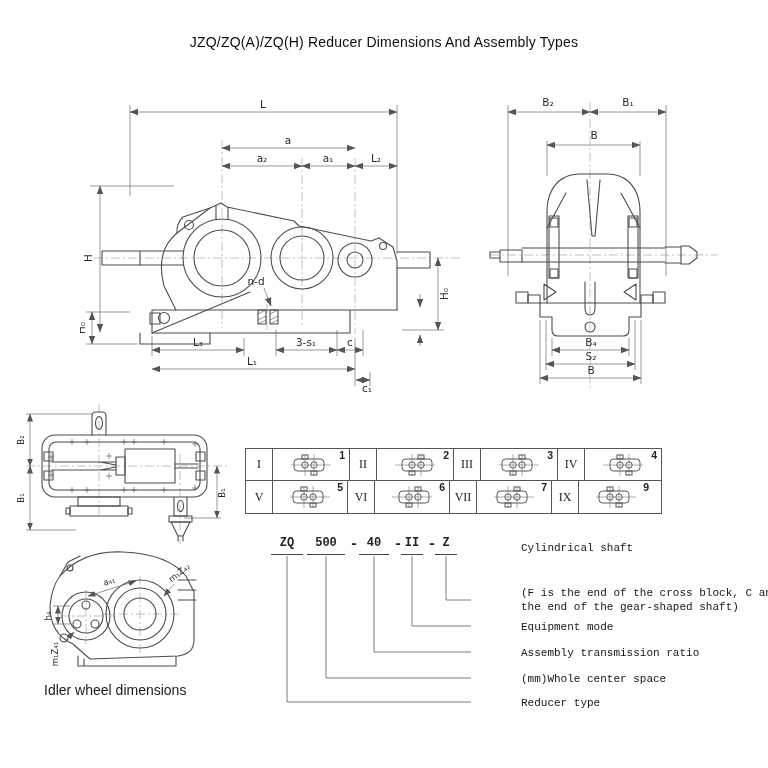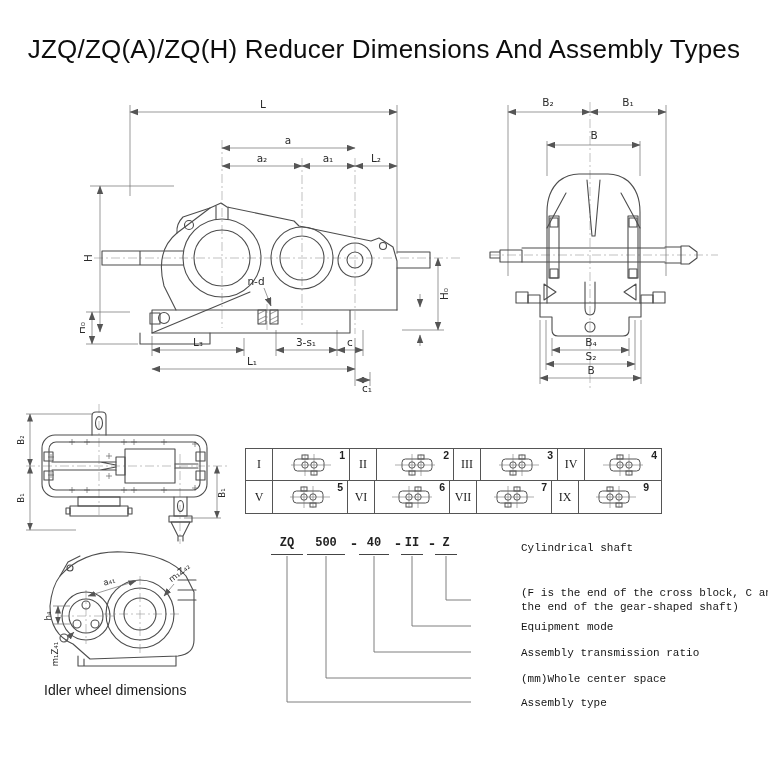--- a/index.html
+++ b/index.html
@@ -1,19 +1,19 @@
 <!DOCTYPE html>
 <html><head>
 <meta charset="utf-8">
 <style>
   html,body{margin:0;padding:0;background:#fff;}
   #page{position:relative;width:768px;height:768px;background:#fff;overflow:hidden;
         font-family:"Liberation Sans",sans-serif;color:#111;}
   #title{position:absolute;left:0;top:34px;width:768px;text-align:center;
-         font-size:26px;letter-spacing:.2px;color:#0d0d0d;}
+         font-size:14px;letter-spacing:.2px;color:#0d0d0d;}
   .fig{position:absolute;}
   
   .outline *{stroke:#4d4d4d;stroke-width:1.1;fill:none;stroke-linejoin:round;stroke-linecap:round;}
   .thin *{stroke:#5a5a5a;stroke-width:.65;fill:none;}
   .cl *{stroke:#999;stroke-width:.6;fill:none;stroke-dasharray:9 3 2 3;}
   .dim *{stroke:#6f6f6f;stroke-width:.7;fill:none;}
   .dlab{font:10.5px "DejaVu Sans",sans-serif;fill:#2b2b2b;text-anchor:middle;}
   .dlab.sm{font-size:8.5px;}
   
   #asmtable{position:absolute;left:245px;top:448px;}
@@ -407,15 +407,15 @@
       <path d="M61,0 V122 H206"></path>
       <path d="M22,0 V146 H206"></path>
     </g>
   </svg>
 
   <div class="mdesc" style="top:541px">Cylindrical shaft</div>
   <div class="mdesc" style="top:586px;width:312px">(F is the end of the cross block, C and CA are the end of the gear-shaped shaft)</div>
   <div class="mdesc" style="top:620px">Equipment mode</div>
   <div class="mdesc" style="top:646px">Assembly transmission ratio</div>
   <div class="mdesc" style="top:672px">(mm)Whole center space</div>
-  <div class="mdesc" style="top:696px">Assembly type</div>
+  <div class="mdesc" style="top:696px">Reducer type</div>
 
 </div>
 
 </body></html>

